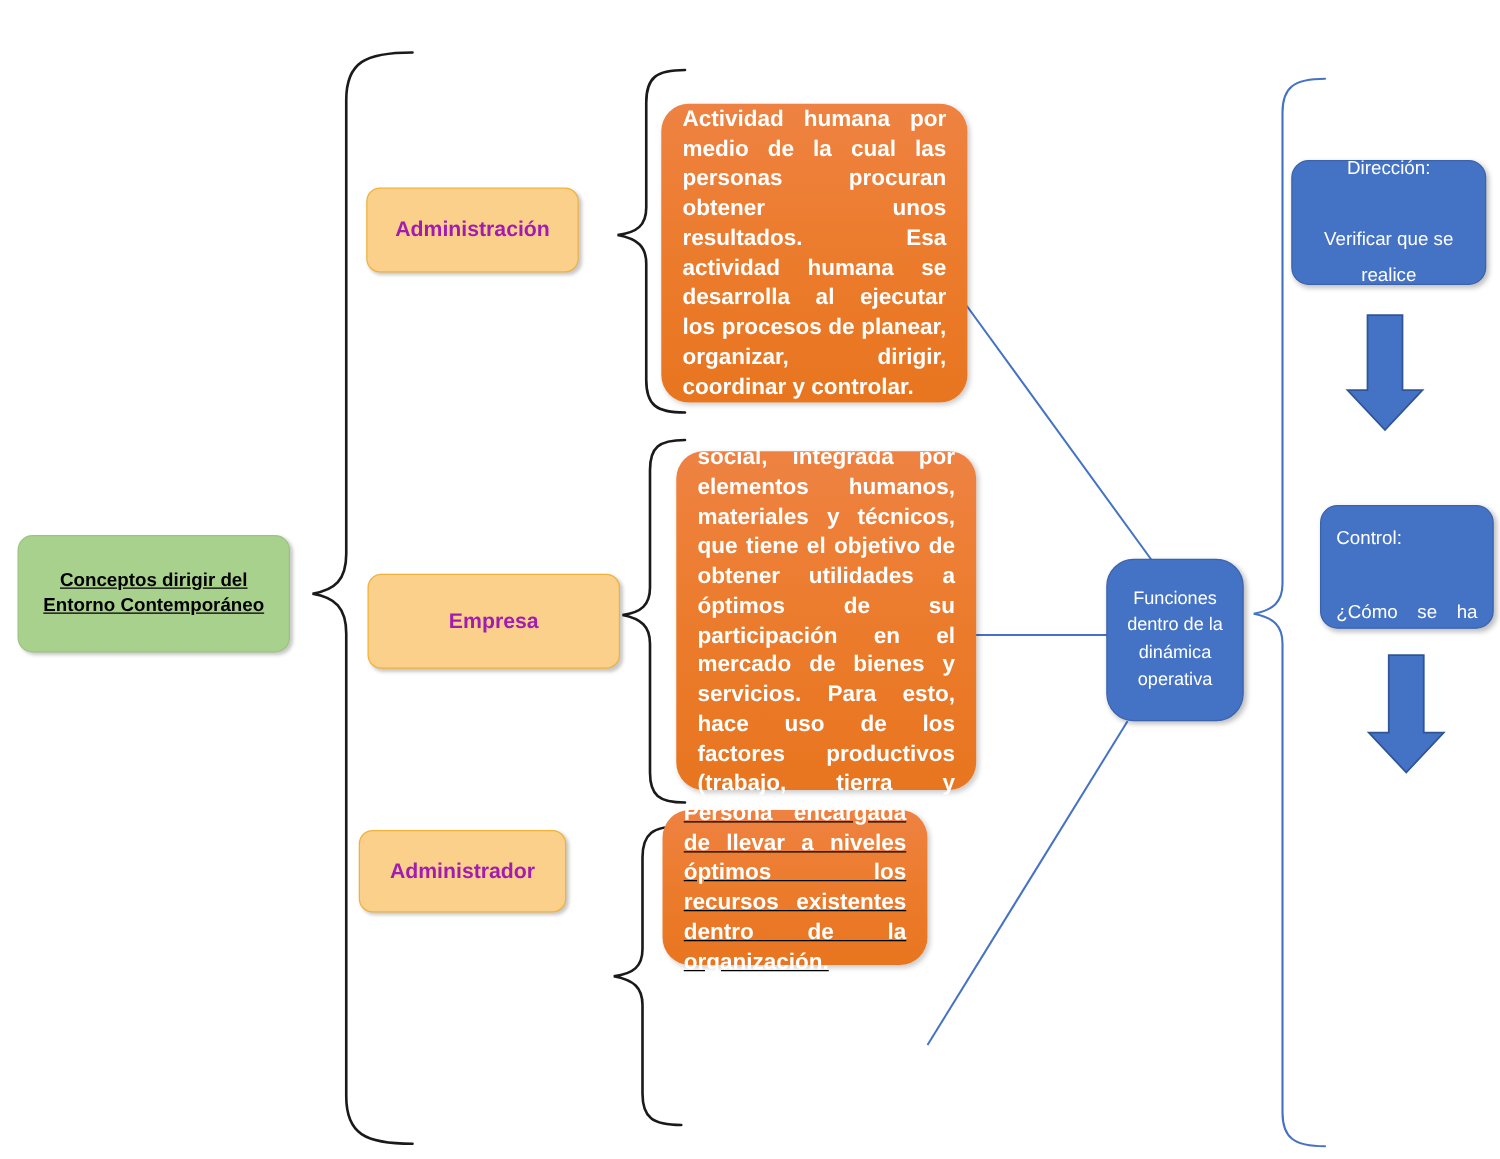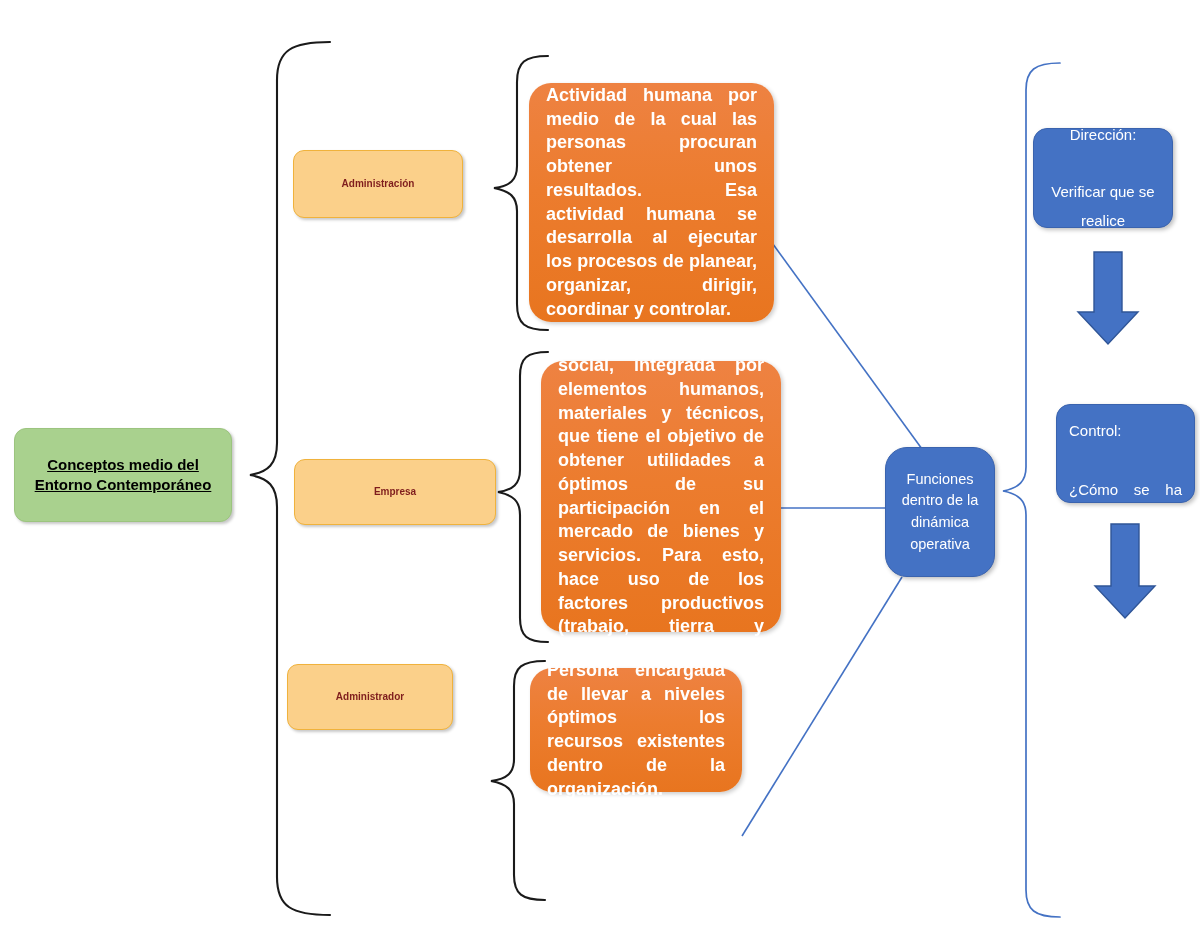--- a/index.html
+++ b/index.html
@@ -45,27 +45,27 @@
     padding: 0 10px;
   }
   
   .node-label {
     background: #FBD08A;
     border: 1px solid #F0B23C;
     border-radius: 11px;
     box-shadow: 2px 2px 3px rgba(0,0,0,0.22);
   }
   .node-label .txt {
-    font-size: 10px;
+    font-size: 17px;
     font-weight: bold;
-    color: #7f1d1d;
+    color: #a21caf;
     line-height: 1.25;
   }
   #lbl-administracion { left: 293px; top: 150px;  width: 170px; height: 68px; }
-  #lbl-empresa        { left: 294px; top: 459px;  width: 202px; height: 66px; }
+  #lbl-empresa        { left: 294px; top: 459px;  width: 202px; height: 76px; }
   #lbl-administrador  { left: 287px; top: 664px;  width: 166px; height: 66px; }
 
   
   .node-desc {
     background: linear-gradient(180deg, #EE8242 0%, #EC7C2E 45%, #E8751F 100%);
     border: none;
     border-radius: 22px;
     box-shadow: 2px 2px 4px rgba(0,0,0,0.20);
   }
   .node-desc .txt {
@@ -75,21 +75,21 @@
     line-height: 1.32;
     text-align: justify;
     text-align-last: left;
     padding: 0 17px;
     width: 100%;
     box-sizing: border-box;
     hyphens: none;
   }
   #desc-administracion { left: 529px; top: 83px;  width: 245px; height: 239px; }
   #desc-empresa        { left: 541px; top: 361px; width: 240px; height: 271px; }
-  #desc-administrador  { left: 530px; top: 668px; width: 212px; height: 124px; }
+  #desc-administrador  { left: 530px; top: 648px; width: 212px; height: 124px; text-decoration: underline; }
 
   
   .node-blue {
     background: #4472C4;
     border: 1px solid #3A63AE;
     border-radius: 14px;
     box-shadow: 2px 2px 4px rgba(0,0,0,0.25);
   }
   .node-blue .txt {
     font-size: 15px;
@@ -98,21 +98,21 @@
     line-height: 1.42;
     padding: 0 10px;
   }
   #node-funciones {
     left: 885px; top: 447px; width: 110px; height: 130px;
     border-radius: 22px;
   }
   #node-funciones .txt { font-size: 14.5px; line-height: 1.5; padding: 0 6px; }
 
   #node-direccion {
-    left: 1033px; top: 128px; width: 140px; height: 100px;
+    left: 1033px; top: 128px; width: 156px; height: 100px;
   }
   #node-direccion .txt { line-height: 1.9; }
 
   #node-control {
     left: 1056px; top: 404px; width: 139px; height: 99px;
     align-items: flex-start;
     justify-content: flex-start;
   }
   #node-control .txt {
     text-align: justify;
@@ -208,21 +208,21 @@
                L 1139 524
                L 1139 586
                L 1155 586
                L 1125 618
                L 1095 586
                L 1111 586 Z"></path>
     </g>
   </svg>
 
   <div class="node node-root" id="node-root">
-    <span class="txt">Conceptos medio del Entorno Contemporáneo</span>
+    <span class="txt">Conceptos dirigir del Entorno Contemporáneo</span>
   </div>
 
   <div class="node node-label" id="lbl-administracion">
     <span class="txt">Administración</span>
   </div>
   <div class="node node-label" id="lbl-empresa">
     <span class="txt">Empresa</span>
   </div>
   <div class="node node-label" id="lbl-administrador">
     <span class="txt">Administrador</span>

